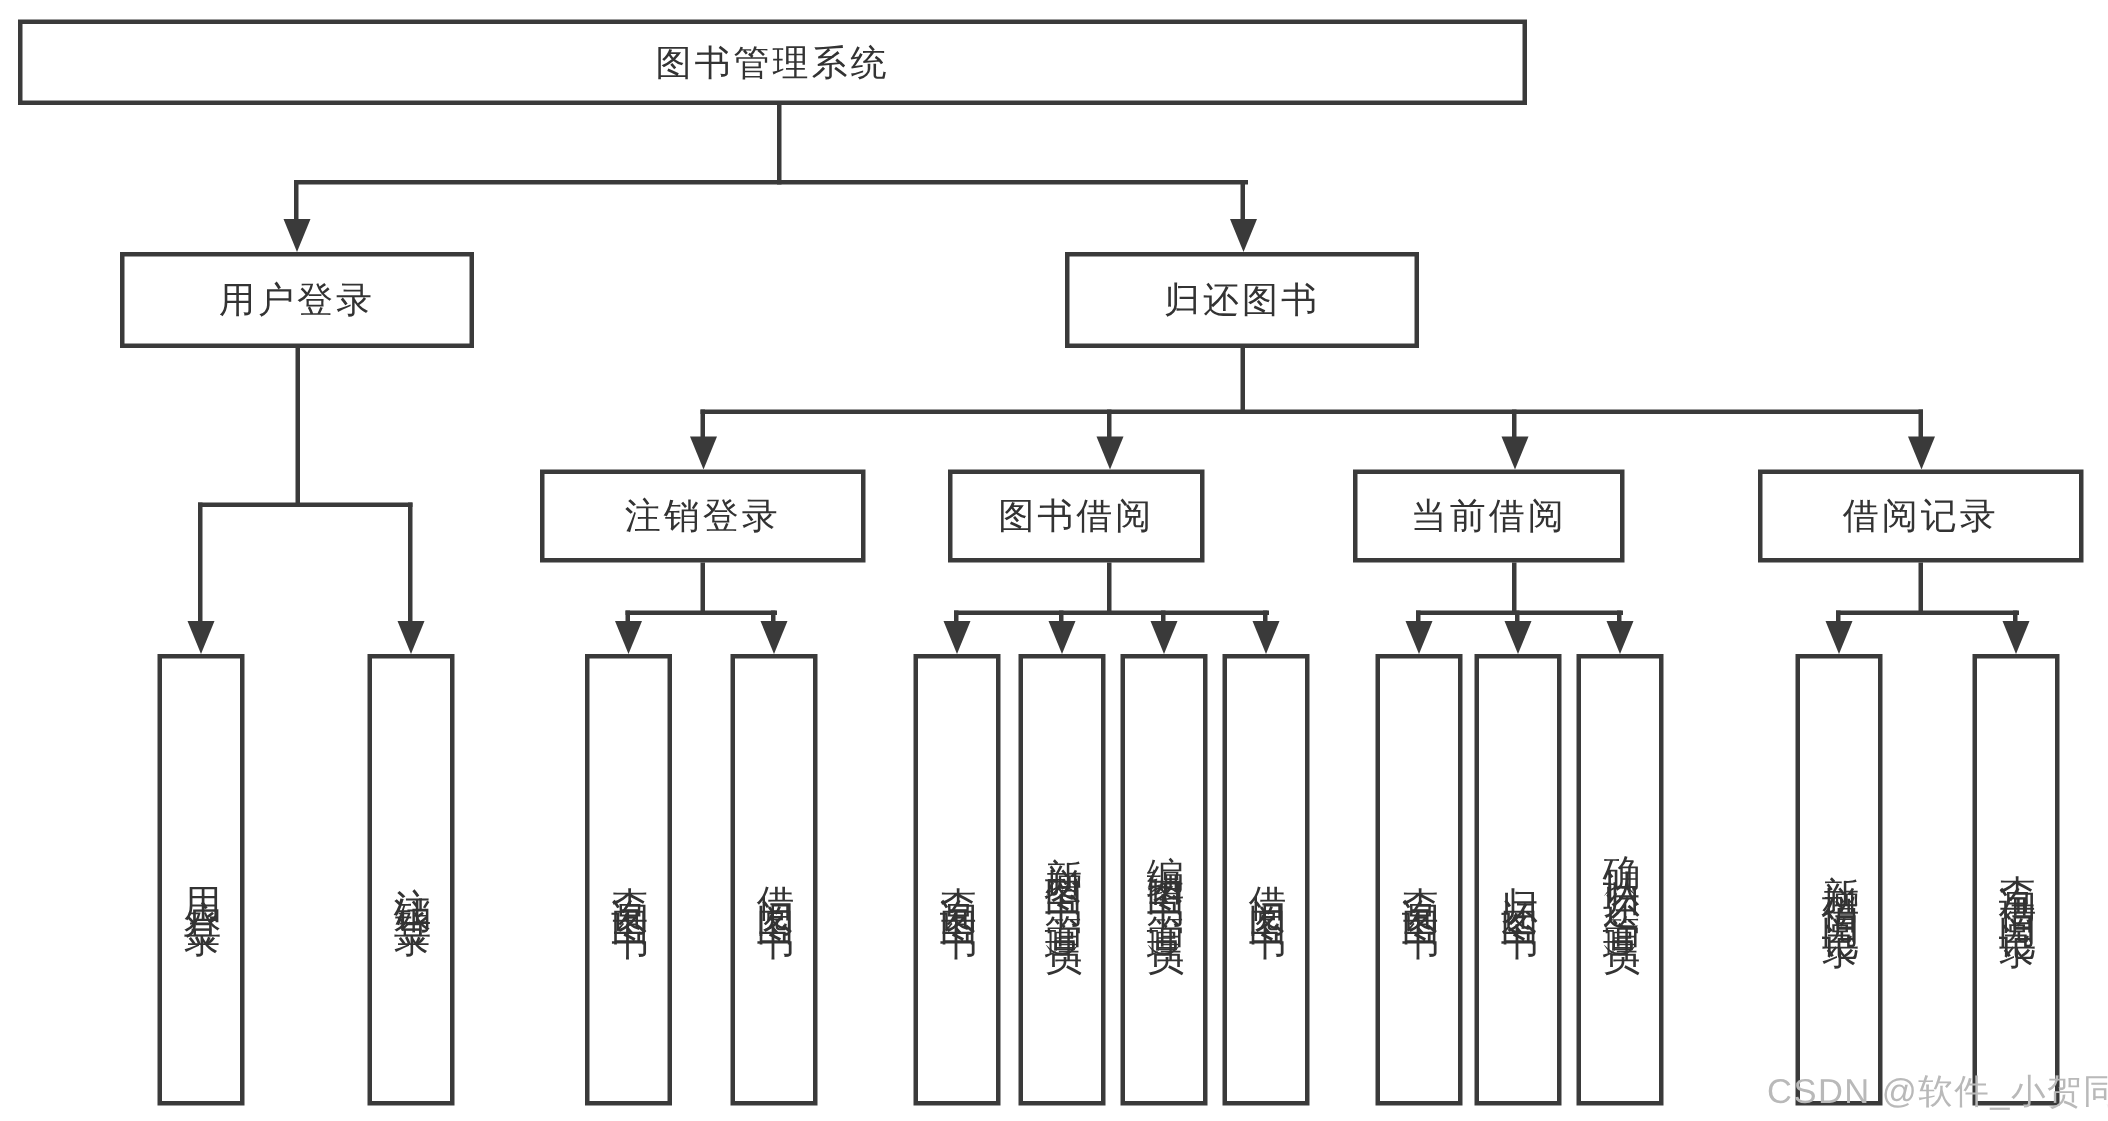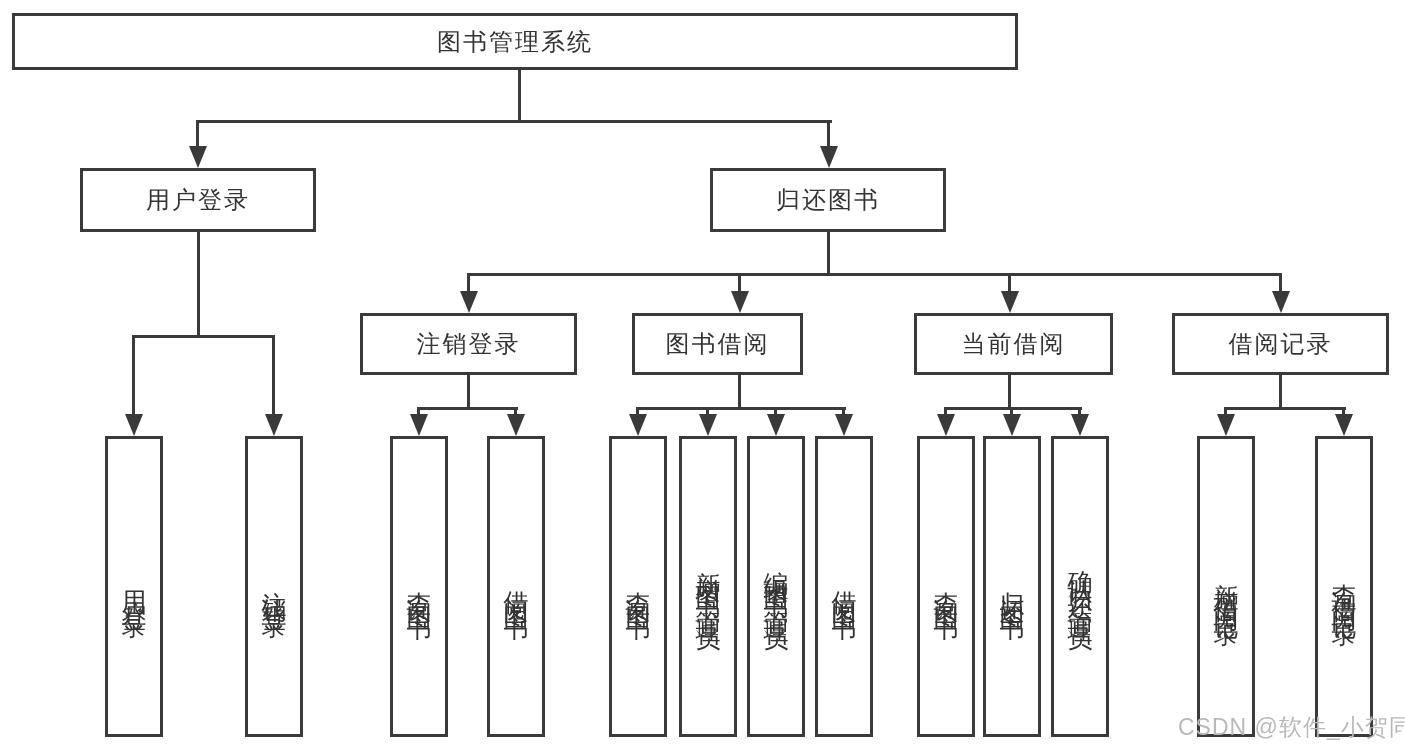--- a/index.html
+++ b/index.html
@@ -3,21 +3,20 @@
 <meta charset="utf-8">
 <style>
   html, body { margin: 0; padding: 0; background: #ffffff; }
   .canvas {
     position: relative;
     width: 1405px;
     height: 747px;
     background: #ffffff;
     font-family: "Liberation Sans", "DejaVu Sans", sans-serif;
     overflow: hidden;
-    border-radius: 30px;
   }
   .box {
     position: absolute;
     box-sizing: border-box;
     border: 3px solid #3a3a3a;
     background: #ffffff;
     color: #333333;
     display: flex;
     align-items: center;
     justify-content: center;
@@ -96,21 +95,21 @@
   <div class="arr" style="left:1001px; top:291px;"></div>
   <div class="vline" style="left:1279px; top:273px; height:20px;"></div>
   <div class="arr" style="left:1272px; top:291px;"></div>
 
   <div class="box" style="left:360px; top:313px; width:217px; height:62px;">
     <span class="hlabel">注销登录</span>
   </div>
   <div class="box" style="left:632px; top:313px; width:171px; height:62px;">
     <span class="hlabel">图书借阅</span>
   </div>
-  <div class="box" style="left:902px; top:313px; width:199px; height:62px;margin-left:12px;">
+  <div class="box" style="left:902px; top:313px; width:181px; height:62px;">
     <span class="hlabel">当前借阅</span>
   </div>
   <div class="box" style="left:1172px; top:313px; width:217px; height:62px;">
     <span class="hlabel">借阅记录</span>
   </div>
 
   <div class="vline" style="left:467px; top:375px; height:35px;"></div>
   <div class="hline" style="left:417px; top:407px; width:101px;"></div>
   <div class="vline" style="left:417px; top:407px; height:9px;"></div>
   <div class="arr" style="left:410px; top:414px;"></div>

